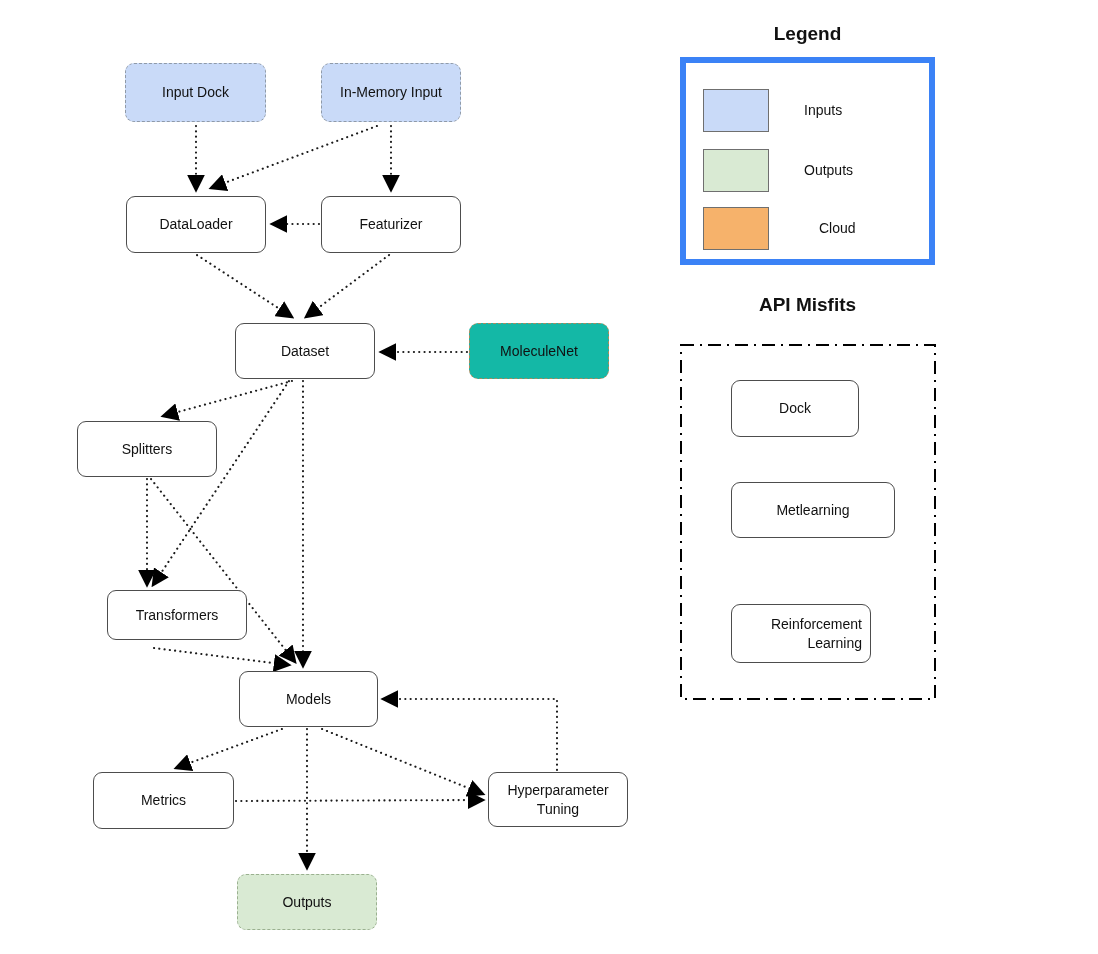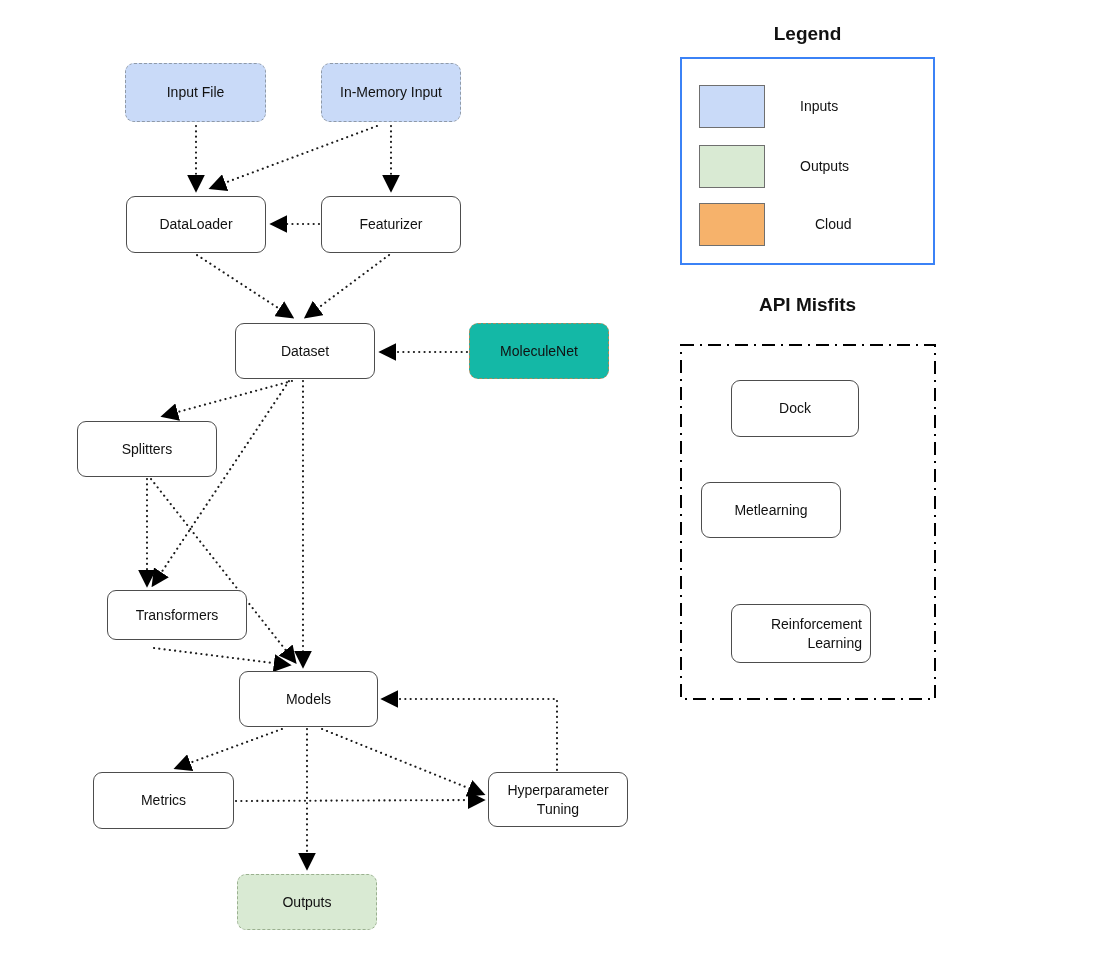--- a/index.html
+++ b/index.html
@@ -12,21 +12,21 @@
     position:absolute;z-index:1;display:flex;align-items:center;justify-content:center;
     text-align:center;font-size:14px;line-height:1.35;background:#fff;
     border:1px solid #4d4d4d;border-radius:9px;box-sizing:border-box;padding:4px 8px;
   }
   .node.soft{border:1.6px dashed #8f9aa8;}
   .section-title{position:absolute;z-index:1;text-align:center;}
   .legend-title{font-size:19px;font-weight:bold;}
   .misfits-title{font-size:19px;font-weight:700;}
   .legend-box{
     position:absolute;z-index:1;left:680px;top:57px;width:255px;height:208px;
-    border:2px solid #3b82f6;box-sizing:border-box;background:#fff;
+    border:6px solid #3b82f6;box-sizing:border-box;background:#fff;
   }
   .legend-item{position:absolute;display:flex;align-items:center;height:44px;left:17px;}
   .legend-item .swatch{width:66px;height:43px;border:1px solid #6f6f6f;box-sizing:border-box;margin-right:35px;}
   .legend-item .legend-label{font-size:14px;}
 </style>
 </head>
 <body>
 
 <div id="canvas">
 
@@ -52,21 +52,21 @@
       <path d="M154,648 L289,665" marker-end="url(#arrow)"></path>
       <path d="M282,729 L176,768" marker-end="url(#arrow)"></path>
       <path d="M322,729 L483,794" marker-end="url(#arrow)"></path>
       <path d="M236,801 L483,800" marker-end="url(#arrow)"></path>
       <path d="M557,770 L557,699 L383,699" marker-end="url(#arrow)"></path>
       <path d="M307,729 L307,868" marker-end="url(#arrow)"></path>
     </g>
     <rect x="681" y="345" width="254" height="354" fill="none" stroke="#000" stroke-width="2" stroke-dasharray="13 6 2 6"></rect>
   </svg>
 
-  <div class="node soft" style="left: 125px; top: 63px; width: 141px; height: 59px; background: rgb(201, 218, 248);">Input File</div>
+  <div class="node soft" style="left: 125px; top: 63px; width: 141px; height: 59px; background: rgb(201, 218, 248);">Input Dock</div>
 
   <div class="node soft" style="left: 321px; top: 63px; width: 140px; height: 59px; background: rgb(201, 218, 248);">In-Memory Input</div>
 
   <div class="node" style="left:126px;top:196px;width:140px;height:57px;">DataLoader</div>
 
   <div class="node" style="left:321px;top:196px;width:140px;height:57px;">Featurizer</div>
 
   <div class="node" style="left:235px;top:323px;width:140px;height:56px;">Dataset</div>
 
   <div class="node soft" style="left: 469px; top: 323px; width: 140px; height: 56px; border-color: rgb(169, 138, 95); background: #14b8a6;">MoleculeNet</div>
@@ -97,17 +97,17 @@
     <div class="legend-item" style="top:143px;gap:15px;">
       <span class="swatch" style="background: rgb(246, 178, 107);"></span>
       <span class="legend-label">Cloud</span>
     </div>
   </div>
 
   <div class="section-title misfits-title" style="left:680px;top:294px;width:255px;">API Misfits</div>
 
   <div class="node" style="left:731px;top:380px;width:128px;height:57px;">Dock</div>
 
-  <div class="node" style="left:701px;top:482px;width:140px;height:56px;">Metlearning</div>
+  <div class="node" style="left:731px;top:482px;width:164px;height:56px;">Metlearning</div>
 
   <div class="node" style="left:731px;top:604px;width:140px;height:59px;text-align:right;">Reinforcement Learning</div>
 
 </div>
 
 </body></html>

